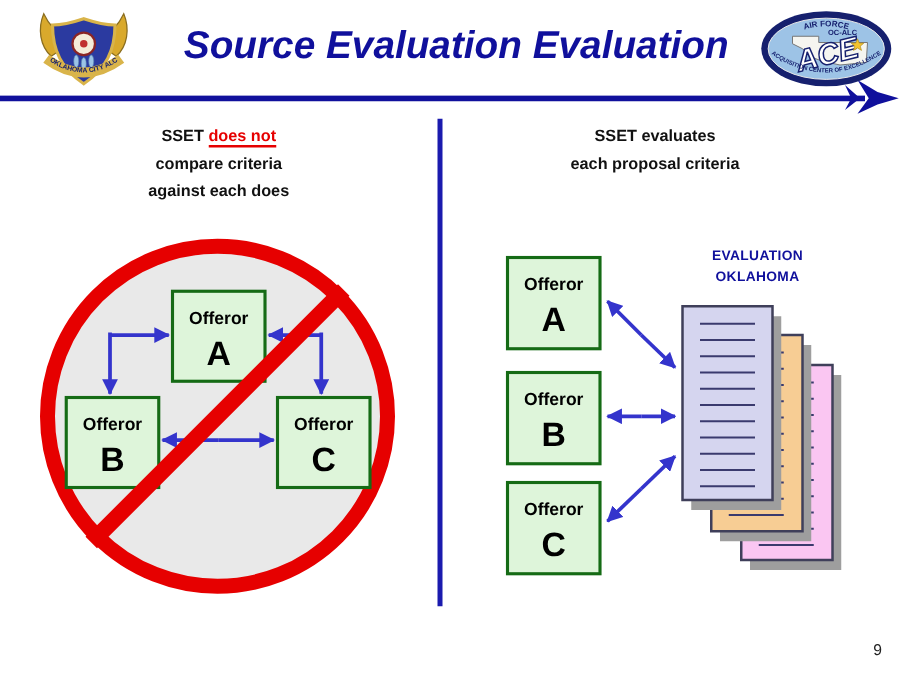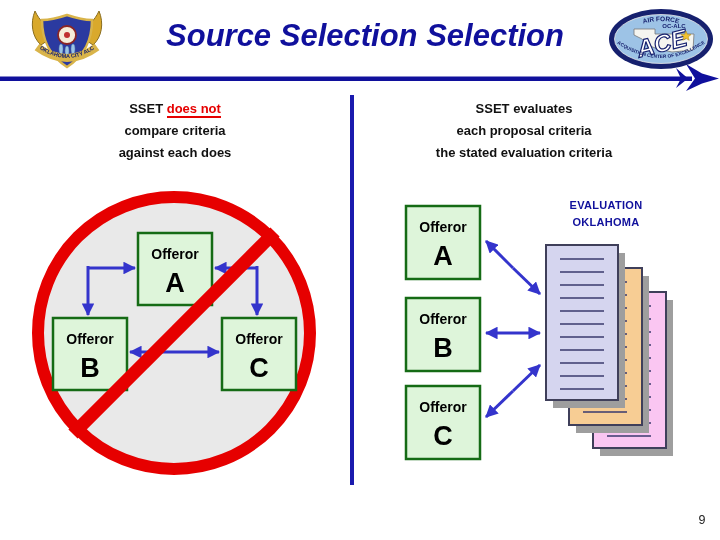--- a/index.html
+++ b/index.html
@@ -31,32 +31,31 @@
   .p-mid{fill:var(--paper-orange);}
   .p-back{fill:var(--paper-pink);}
   .plines{stroke:#3a3a6e;stroke-width:1.6;fill:none;}
   .logo-text{font-family:"Liberation Sans",sans-serif;font-weight:bold;fill:#16206e;}
 </style>
 </head>
 <body>
 
 <div class="slide">
 
-  <div class="abs title">Source Selection Selection</div>
+  <div class="abs title">Source Evaluation Evaluation</div>
 
   <div class="abs heading heading-left">
     <div><span>SSET </span><span class="emph">does not</span></div>
     <div>compare criteria</div>
     <div>against each does</div>
   </div>
 
   <div class="abs heading heading-right">
     <div>SSET evaluates</div>
     <div>each proposal criteria</div>
-    <div>the stated evaluation criteria</div>
   </div>
 
   <div class="abs criteria-label">
     <div>EVALUATION</div>
     <div>OKLAHOMA</div>
   </div>
 
   <div class="abs page-num">9</div>
 
   <svg width="720" height="540" viewBox="0 0 720 540">

